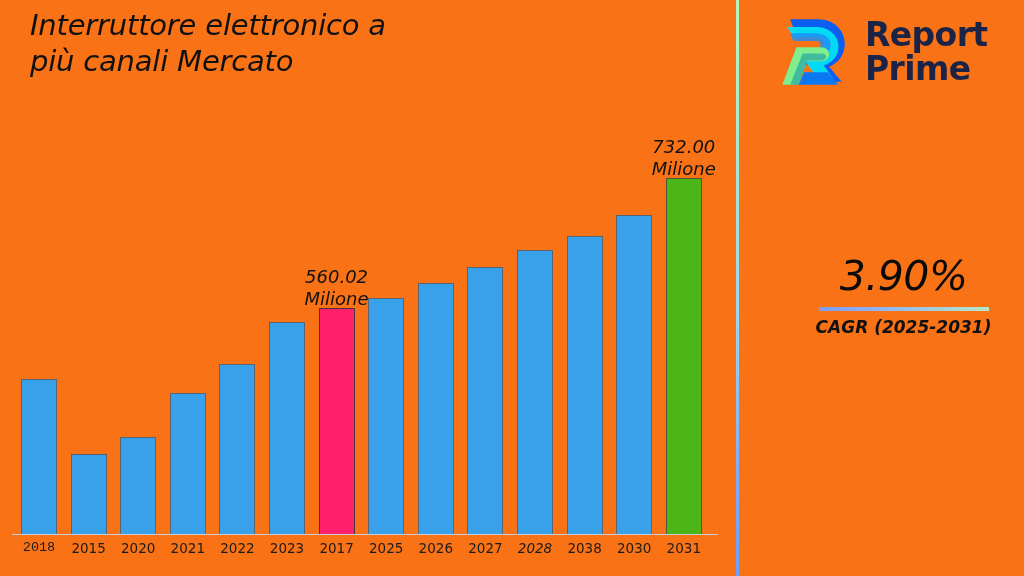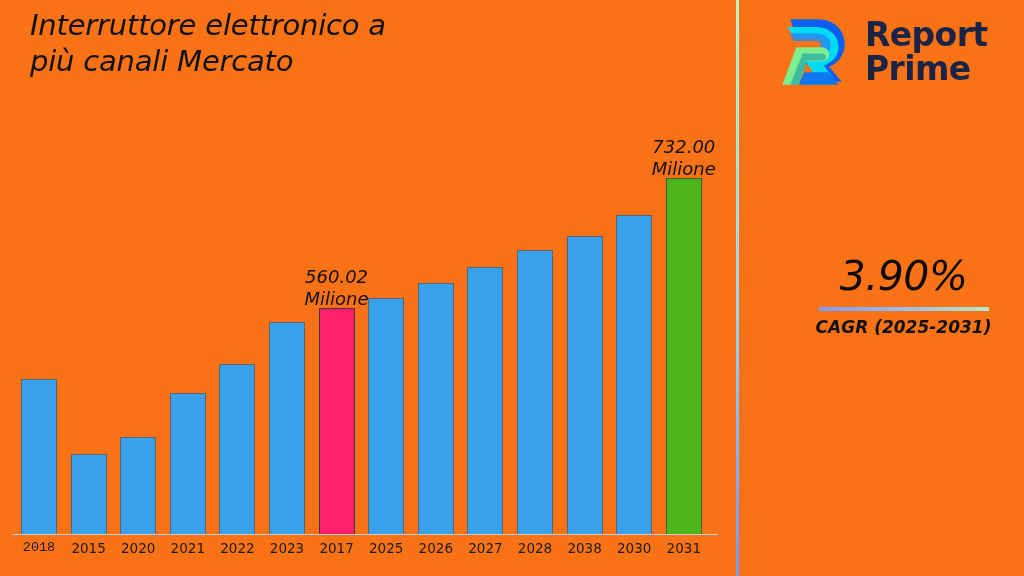--- a/index.html
+++ b/index.html
@@ -181,21 +181,21 @@
         <div class="bar-value-label" style="left: 291.6px; top: 266px;">560.02
 Milione</div>
         <div class="x-tick" style="left: 306.6px;">2017</div>
         <div class="bar normal" title="2025: 487 Milione" style="left: 368.2px; top: 298px; width: 36px; height: 236px;"></div>
         <div class="x-tick" style="left: 356.2px;">2025</div>
         <div class="bar normal" title="2026: 509 Milione" style="left: 417.8px; top: 283px; width: 36px; height: 251px;"></div>
         <div class="x-tick" style="left: 405.8px;">2026</div>
         <div class="bar normal" title="2027: 550 Milione" style="left: 467.4px; top: 267px; width: 36px; height: 267px;"></div>
         <div class="x-tick" style="left: 455.4px;">2027</div>
         <div class="bar normal" title="2028: 585 Milione" style="left: 517px; top: 250px; width: 36px; height: 284px;"></div>
-        <div class="x-tick" style="left: 505px;">2028</div>
+        <div class="x-tick" style="left: 505px; font-style: italic;">2028</div>
         <div class="bar normal" title="2029: 614 Milione" style="left: 566.6px; top: 236px; width: 36px; height: 298px;"></div>
         <div class="x-tick" style="left: 554.6px;">2038</div>
         <div class="bar normal" title="2030: 656 Milione" style="left: 616.2px; top: 215px; width: 36px; height: 319px;"></div>
         <div class="x-tick" style="left: 604.2px;">2030</div>
         <div class="bar highlight-green" title="2031: 732 Milione" style="left: 665.8px; top: 178px; width: 36px; height: 356px;"></div>
         <div class="bar-value-label" style="left: 638.8px; top: 136px;">732.00
 Milione</div>
         <div class="x-tick" style="left: 653.8px;">2031</div>
       </div>
   </div>

